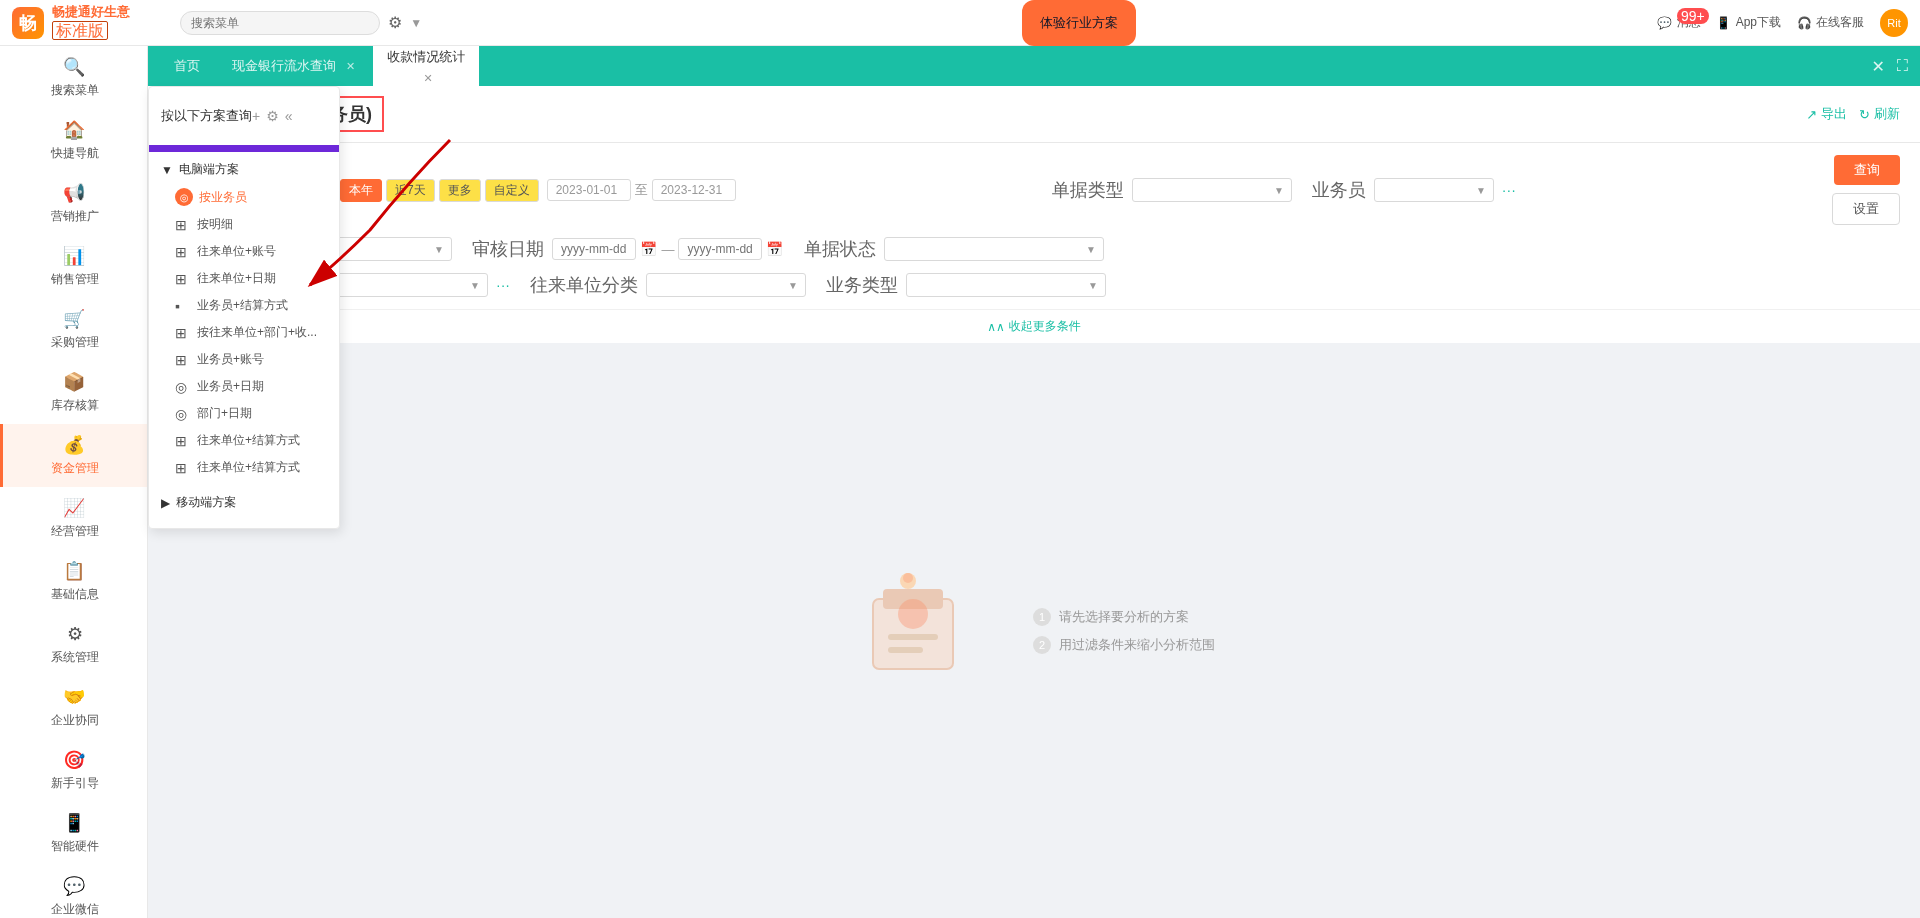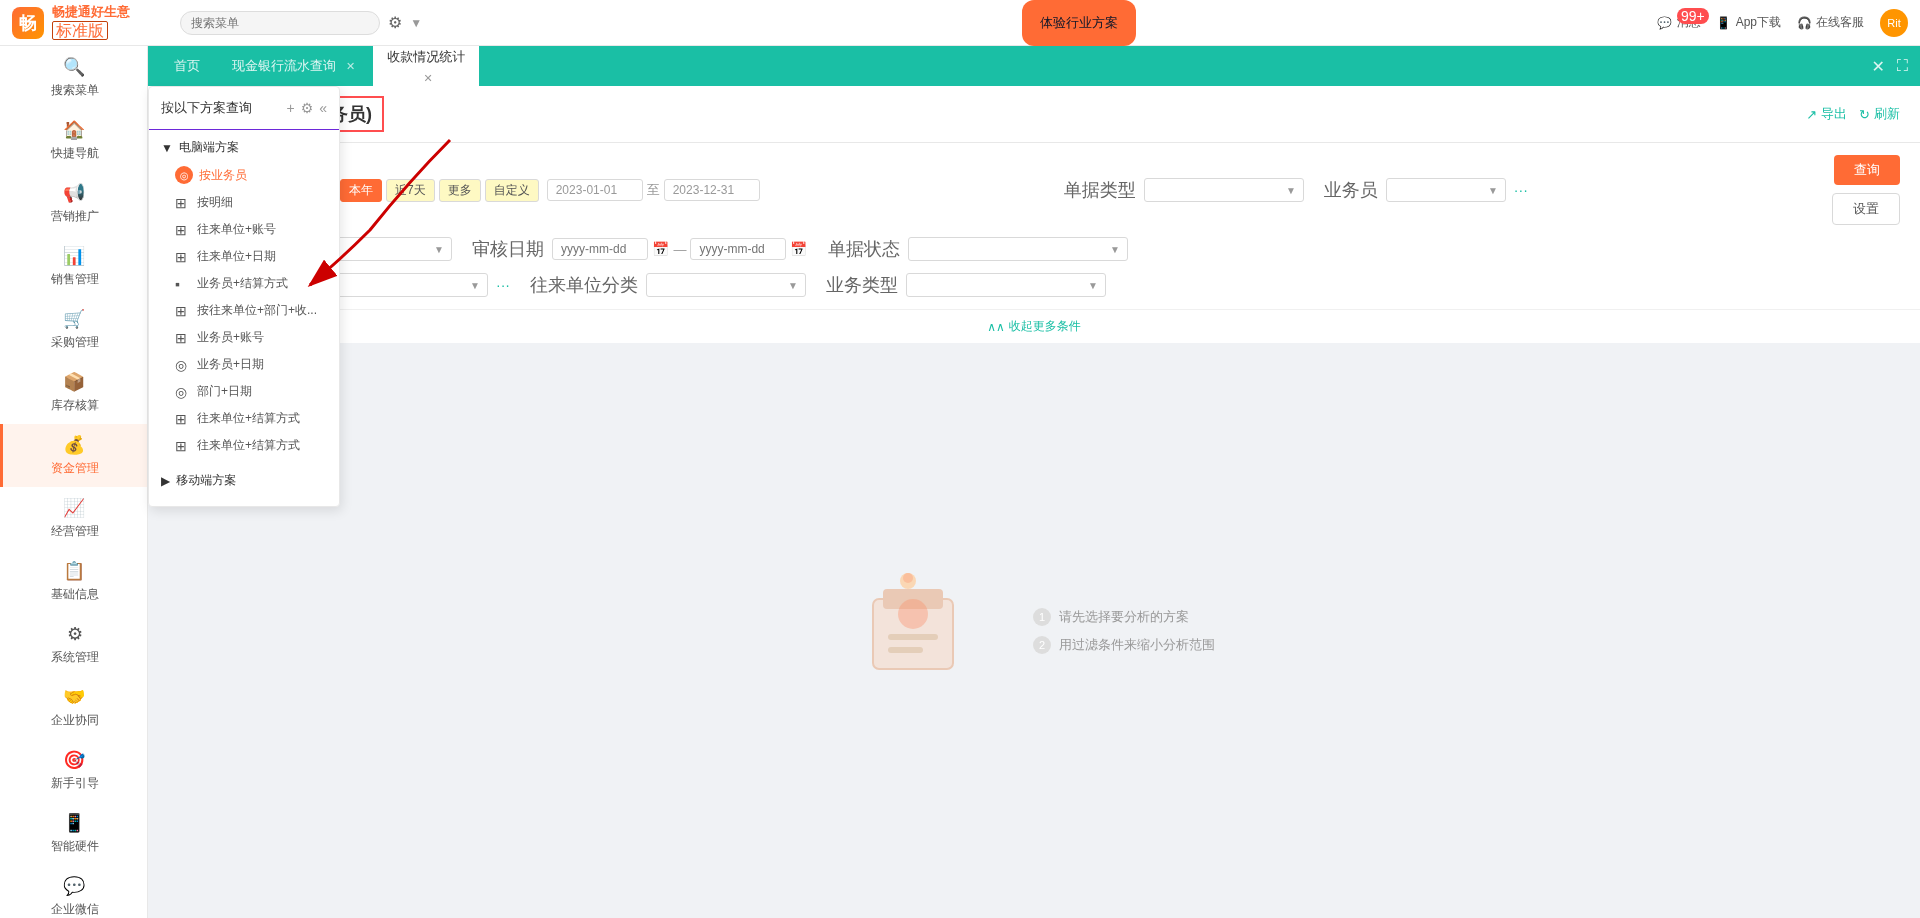--- a/index.html
+++ b/index.html
@@ -249,21 +249,21 @@
       align-items: center;
       gap: 4px;
     }
     .date-btn {
       padding: 2px 8px;
       border: 1px solid #d9d9d9;
       border-radius: 3px;
       cursor: pointer;
       font-size: 12px;
       color: #555;
-      background: #fef9c3;
+      background: #fde047;
     }
     .date-btn.active {
       background: #ff6b35;
       color: #fff;
       border-color: #ff6b35;
     }
     .filter-select {
       border: 1px solid #d9d9d9;
       border-radius: 3px;
       padding: 4px 28px 4px 8px;
@@ -297,21 +297,21 @@
       display: flex;
       align-items: center;
       gap: 4px;
     }
     .date-range-input input {
       border: 1px solid #d9d9d9;
       border-radius: 3px;
       padding: 3px 8px;
       font-size: 12px;
       color: #999;
-      width: 96px;
+      width: 84px;
       outline: none;
     }
     .cal-icon { color: #bbb; font-size: 14px; }
     .dash { color: #999; }
 
     .query-btn {
       background: #ff6b35;
       color: #fff;
       border: none;
       padding: 6px 20px;
@@ -360,23 +360,22 @@
       background: #fff;
       border: 1px solid #e8e8e8;
       border-radius: 4px;
       box-shadow: 2px 4px 12px rgba(0,0,0,0.1);
       z-index: 50;
       padding-bottom: 8px;
     }
     .scheme-header {
       display: flex;
       align-items: center;
-      justify-content: space-between;
-      padding: 12px 12px;
-      border-bottom: 1px solid #6d28d9;
+      padding: 20px 12px;
+      border-bottom: 7px solid #6d28d9;
     }
     .scheme-header-text { font-size: 13px; color: #333; }
     .scheme-header-actions {
       display: flex;
       gap: 6px;
     }
     .scheme-icon-btn {
       background: none;
       border: none;
       cursor: pointer;

